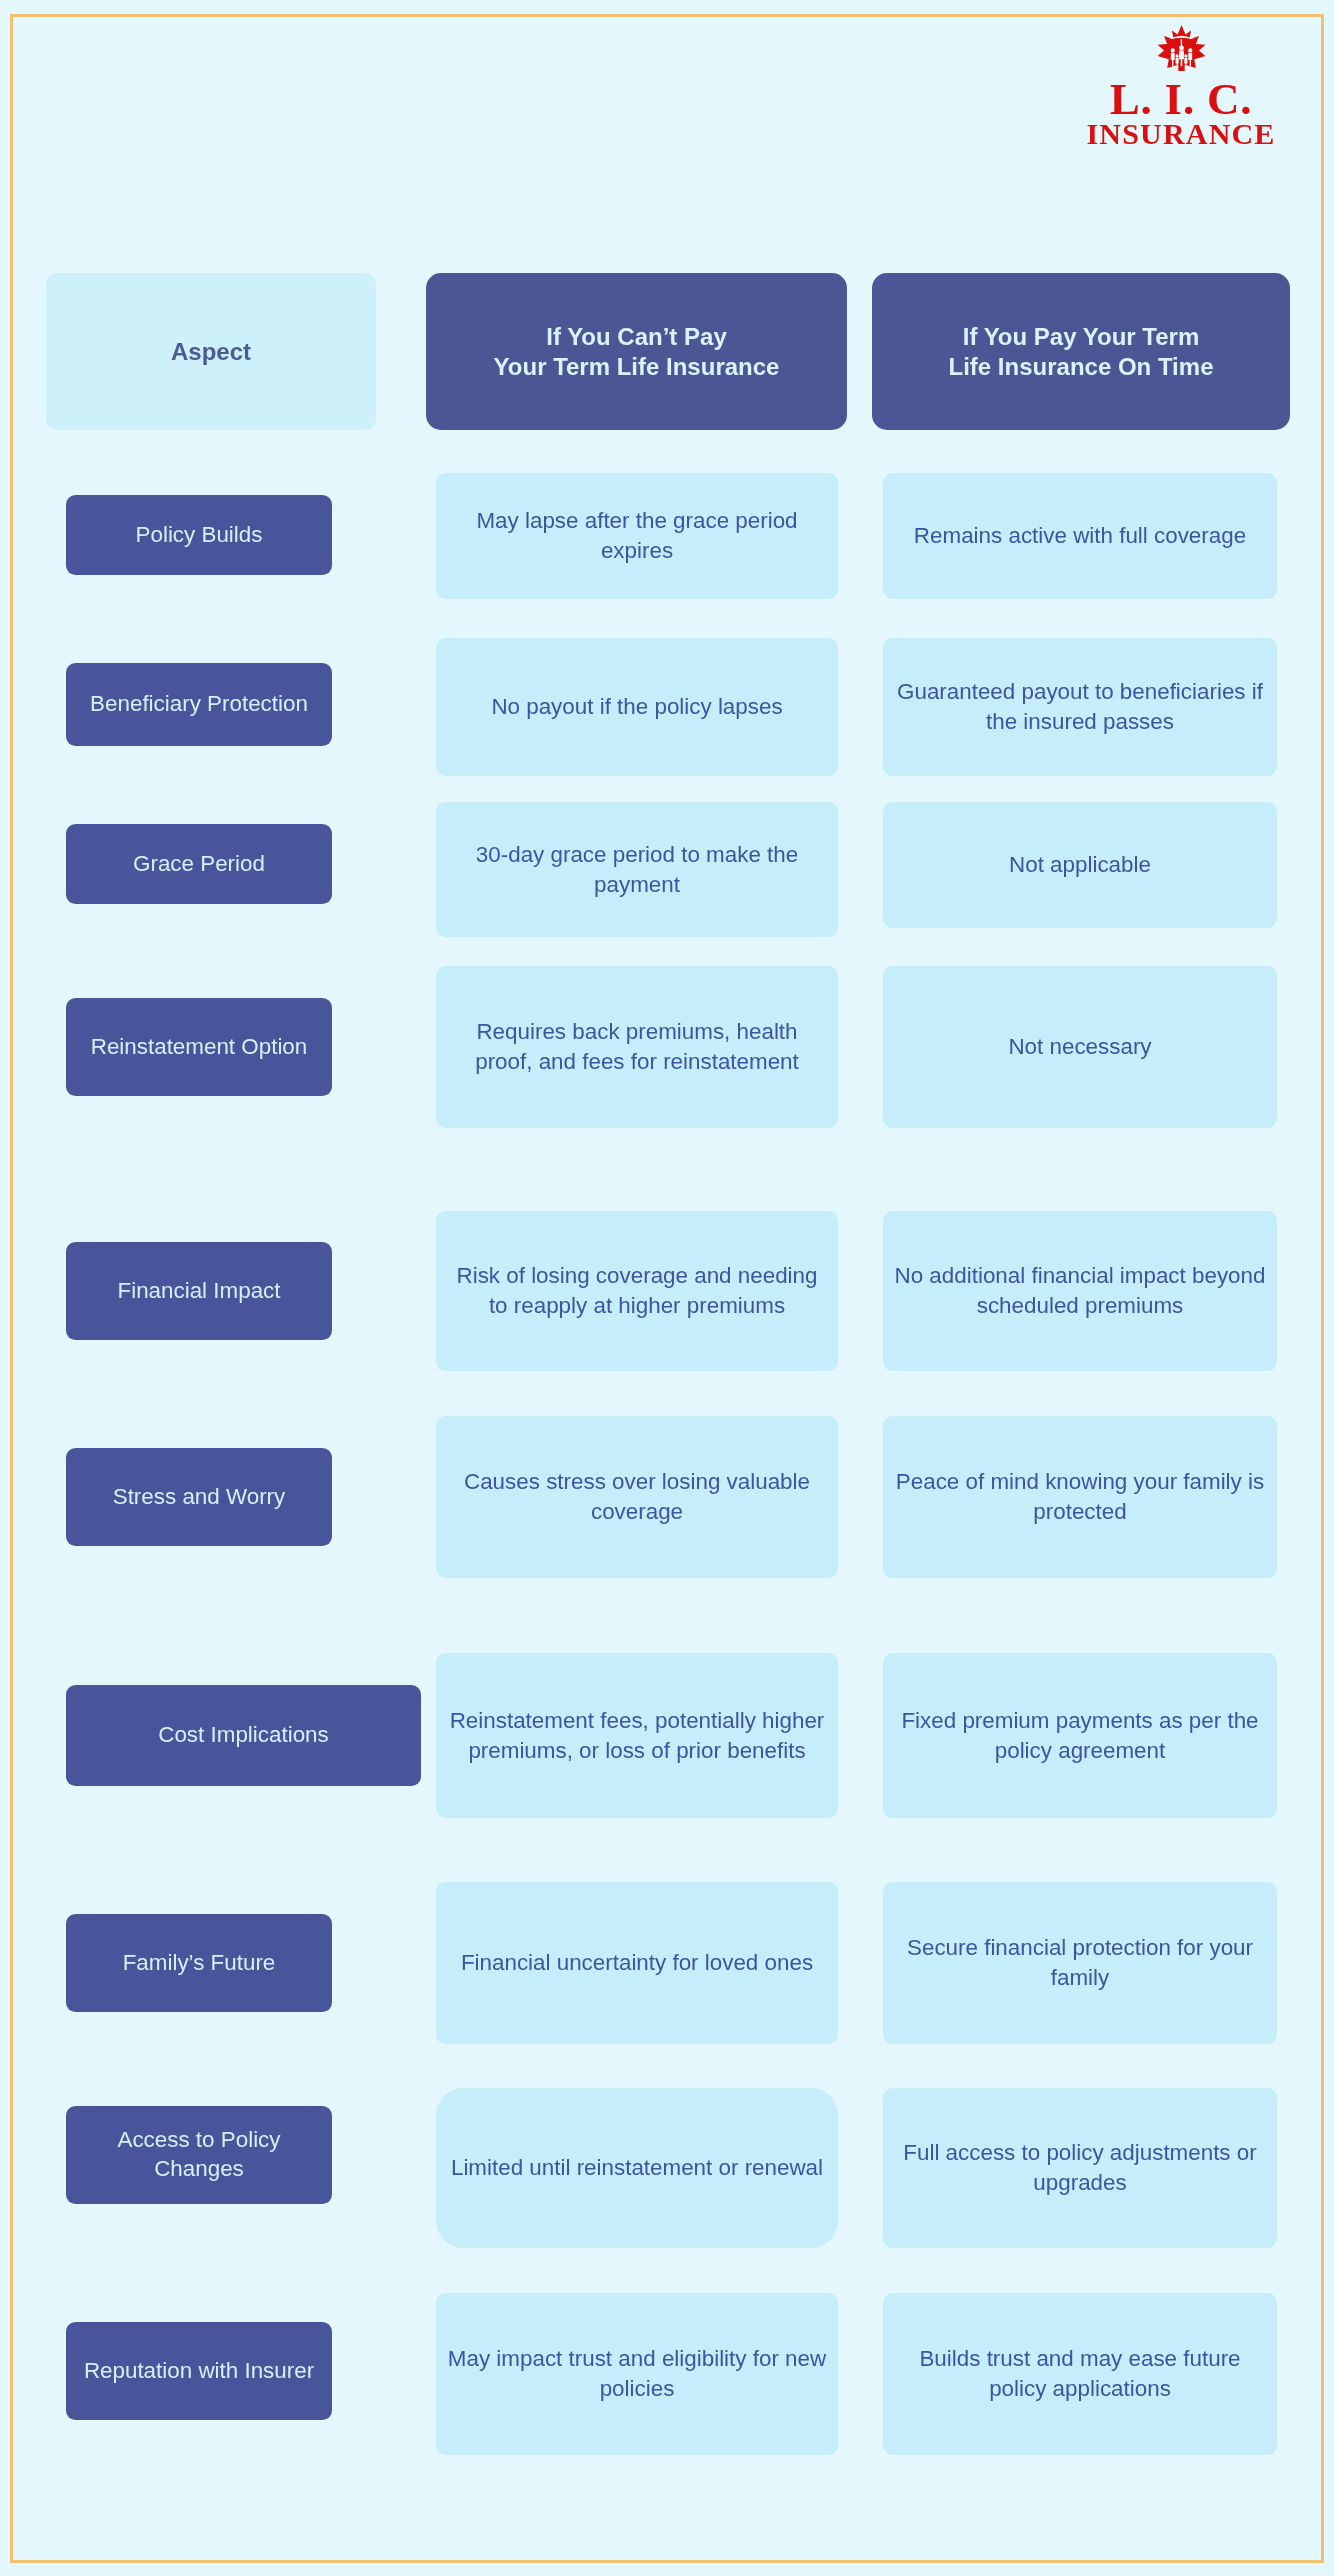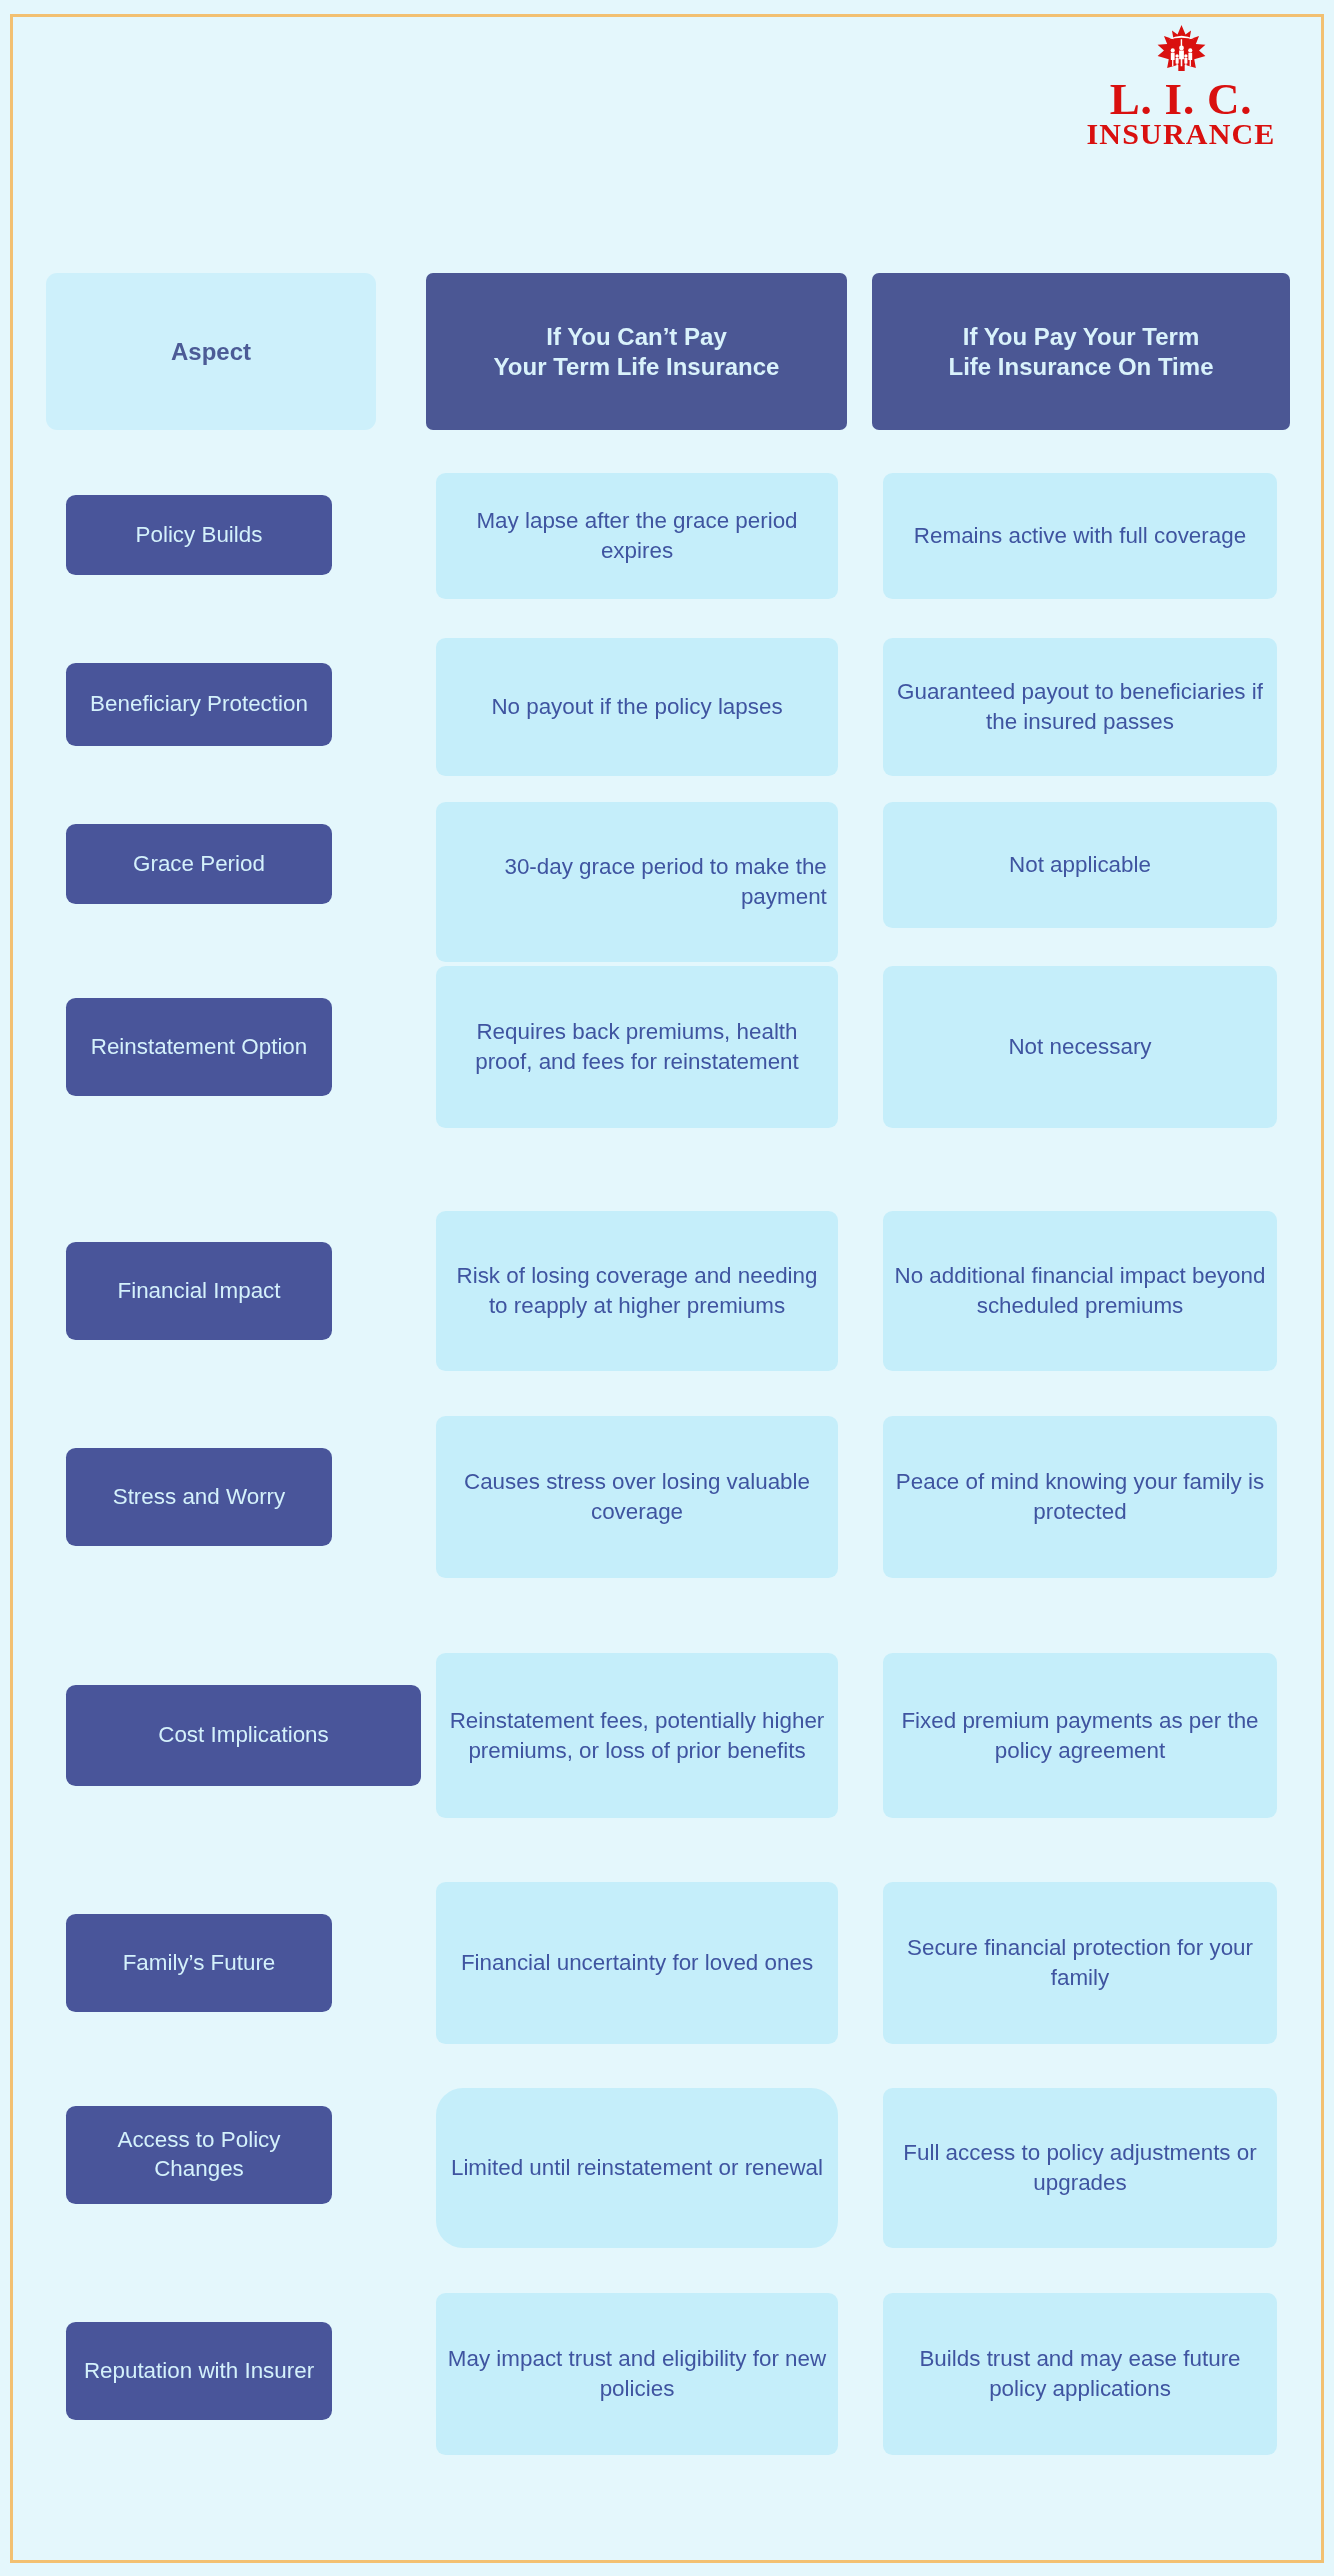--- a/index.html
+++ b/index.html
@@ -132,21 +132,21 @@
     font-size: 24px;
     font-weight: 700;
     border-radius: 11.2px;
   }
   .head-dark {
     background: #4b5794;
     color: #d9f2fb;
     font-size: 24px;
     font-weight: 700;
     line-height: 1.25;
-    border-radius: 7px;
+    border-radius: 15px;
   }
 
   
   .aspect-cell {
     background: #49559a;
     color: #d4f1fb;
     font-size: 22.4px;
     font-weight: 400;
     line-height: 1.28;
     border-radius: 9.6px;
@@ -208,21 +208,21 @@
         <div>If You Pay Your Term</div>
         <div>Life Insurance On Time</div>
       </div>
       <div class="cell aspect-cell" style="left: 66px; top: 495px; width: 266px; height: 80px;">Policy Builds</div>
       <div class="cell content-cell" style="left: 436px; top: 473px; width: 402px; height: 126px;">May lapse after the grace period expires</div>
       <div class="cell content-cell" style="left: 883px; top: 473px; width: 394px; height: 126px;">Remains active with full coverage</div>
       <div class="cell aspect-cell" style="left: 66px; top: 663px; width: 266px; height: 83px;">Beneficiary Protection</div>
       <div class="cell content-cell" style="left: 436px; top: 638px; width: 402px; height: 138px;">No payout if the policy lapses</div>
       <div class="cell content-cell" style="left: 883px; top: 638px; width: 394px; height: 138px;">Guaranteed payout to beneficiaries if the insured passes</div>
       <div class="cell aspect-cell" style="left: 66px; top: 824px; width: 266px; height: 80px;">Grace Period</div>
-      <div class="cell content-cell" style="left: 436px; top: 802px; width: 402px; height: 160px; text-align: right;">30-day grace period to make the payment</div>
+      <div class="cell content-cell" style="left: 436px; top: 802px; width: 402px; height: 135px;">30-day grace period to make the payment</div>
       <div class="cell content-cell" style="left: 883px; top: 802px; width: 394px; height: 126px;">Not applicable</div>
       <div class="cell aspect-cell" style="left: 66px; top: 998px; width: 266px; height: 98px;">Reinstatement Option</div>
       <div class="cell content-cell" style="left: 436px; top: 966px; width: 402px; height: 162px;">Requires back premiums, health proof, and fees for reinstatement</div>
       <div class="cell content-cell" style="left: 883px; top: 966px; width: 394px; height: 162px;">Not necessary</div>
       <div class="cell aspect-cell" style="left: 66px; top: 1242px; width: 266px; height: 98px;">Financial Impact</div>
       <div class="cell content-cell" style="left: 436px; top: 1211px; width: 402px; height: 160px;">Risk of losing coverage and needing to reapply at higher premiums</div>
       <div class="cell content-cell" style="left: 883px; top: 1211px; width: 394px; height: 160px;">No additional financial impact beyond scheduled premiums</div>
       <div class="cell aspect-cell" style="left: 66px; top: 1448px; width: 266px; height: 98px;">Stress and Worry</div>
       <div class="cell content-cell" style="left: 436px; top: 1416px; width: 402px; height: 162px;">Causes stress over losing valuable coverage</div>
       <div class="cell content-cell" style="left: 883px; top: 1416px; width: 394px; height: 162px;">Peace of mind knowing your family is protected</div>

